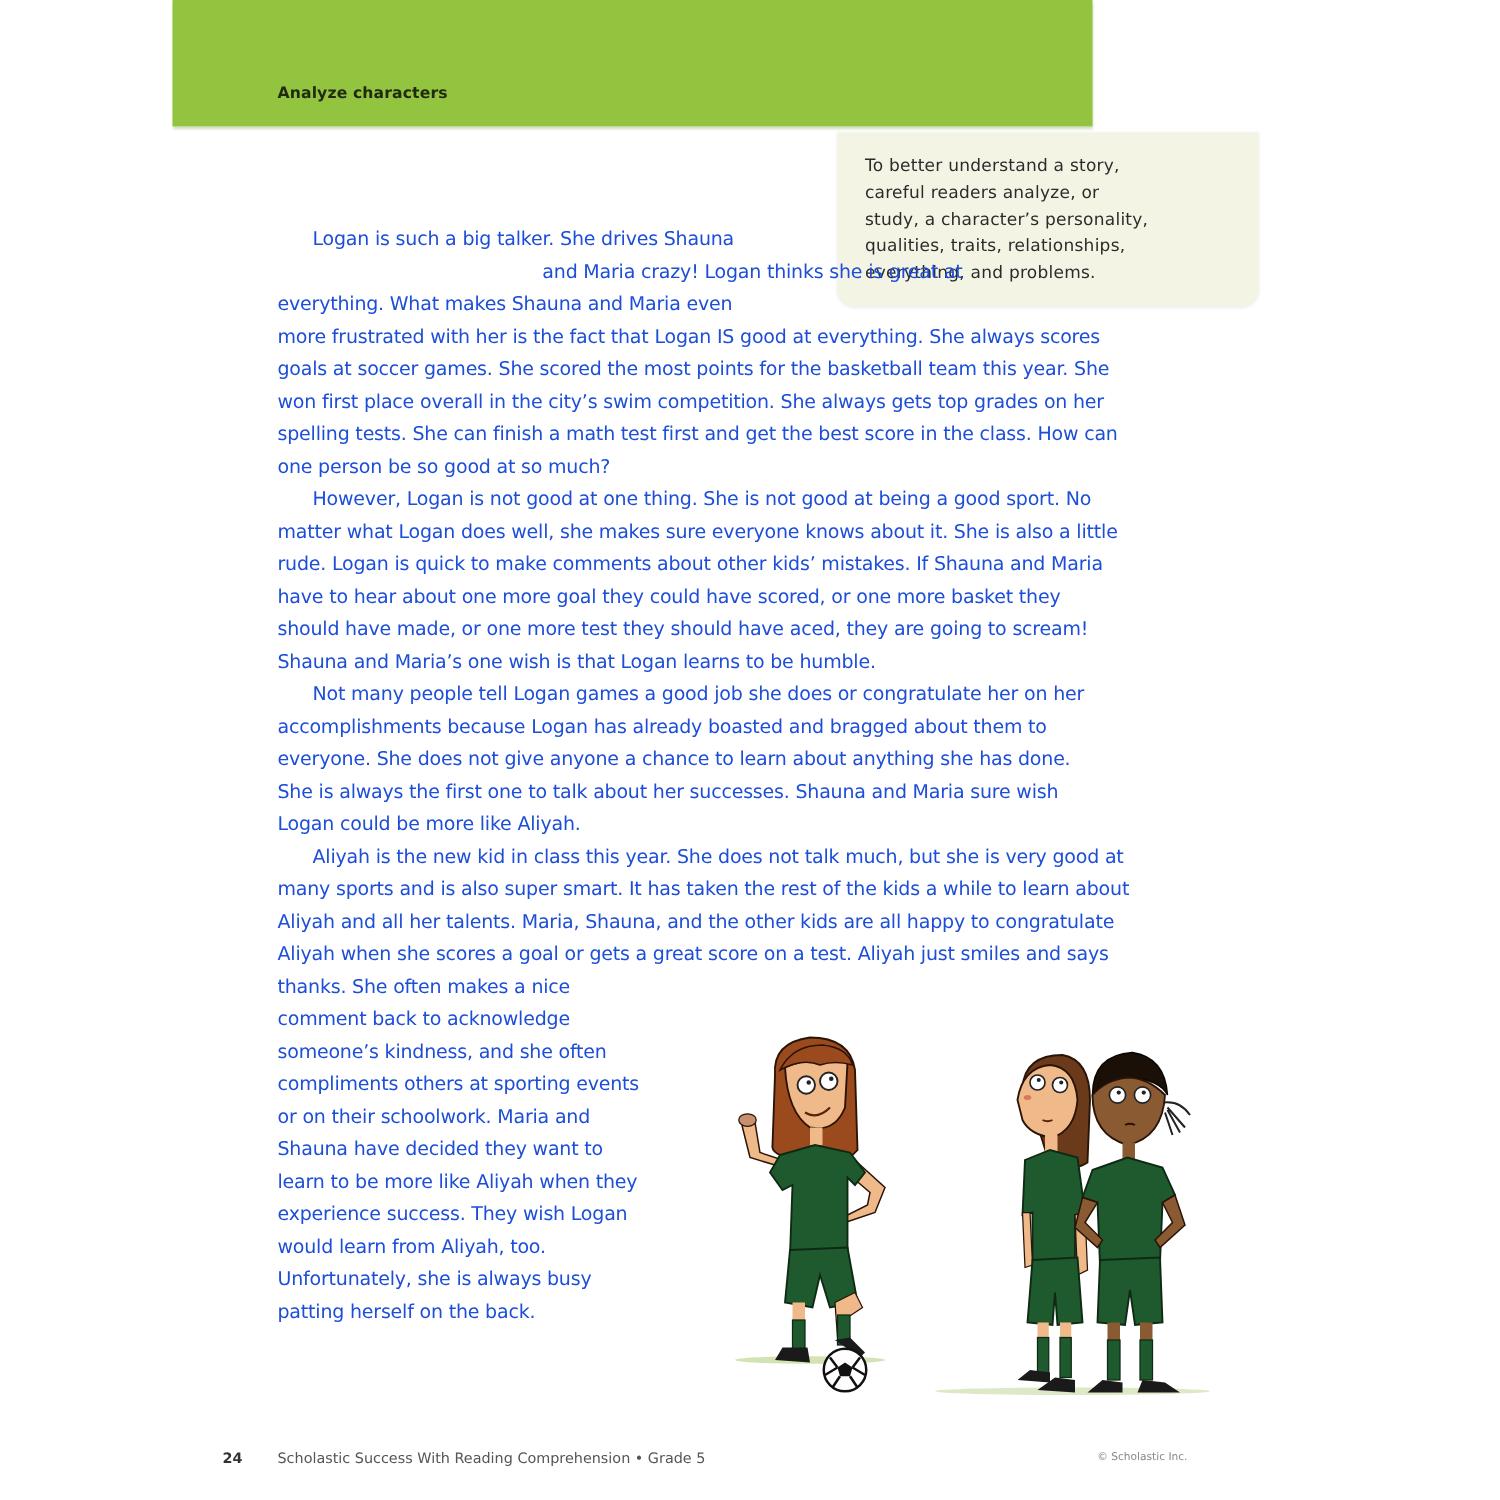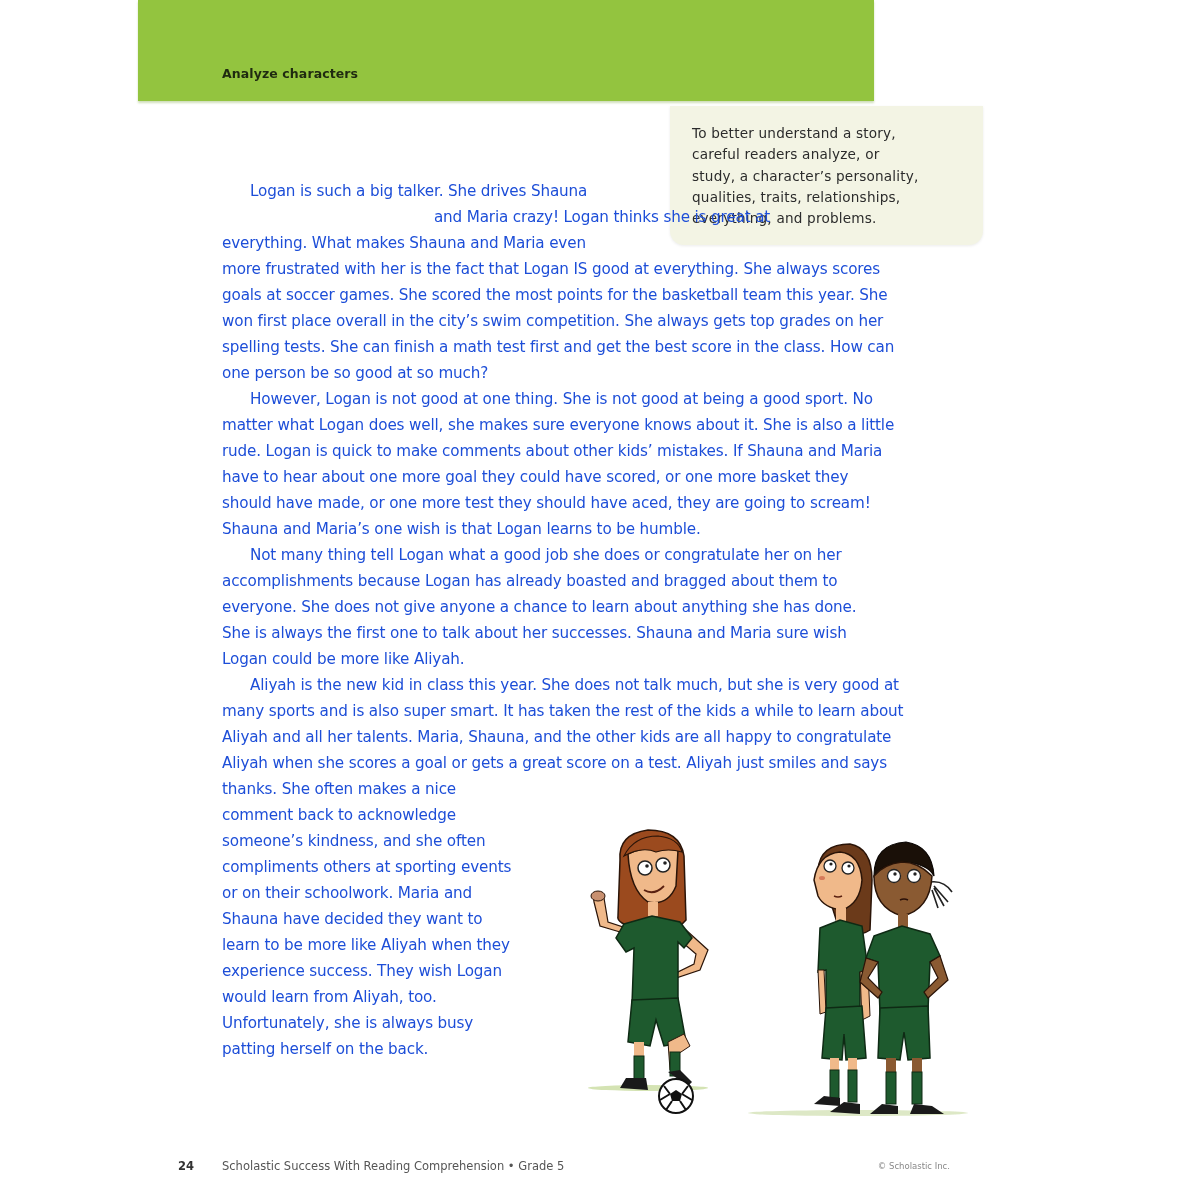--- a/index.html
+++ b/index.html
@@ -17,21 +17,21 @@
     position: absolute; left: 84px; top: 66px;
     font-family: "DejaVu Sans", sans-serif; font-weight: bold; font-size: 12.5px; color: #1f2a10;
     letter-spacing: 0.1px;
   }
   .title {
     position: absolute; left: 84px; top: 132px; margin: 0;
     font-family: "DejaVu Sans", sans-serif; font-weight: bold; font-size: 33px;
     color: #7a1f6b; letter-spacing: -0.3px;
   }
   .callout {
-    position: absolute; left: 532px; top: 106px; width: 313px; height: 139px;
+    position: absolute; left: 532px; top: 106px; width: 337px; height: 139px;
     background: #f3f4e4; border-radius: 0 0 14px 14px;
     box-shadow: 0 1px 3px rgba(0,0,0,0.08);
   }
   .callout-text {
     position: absolute; left: 22px; top: 17px; width: 290px;
     font-family: "DejaVu Sans", sans-serif; font-size: 13.6px; line-height: 21.3px; color: #2b2b2b;
     letter-spacing: 0.2px;
   }
   .body-text {
     position: absolute; left: 84px; width: 760px;
@@ -73,21 +73,21 @@
       <div class="body-text line" style="top: 282px;">goals at soccer games. She scored the most points for the basketball team this year. She</div>
       <div class="body-text line" style="top: 308px;">won first place overall in the city’s swim competition. She always gets top grades on her</div>
       <div class="body-text line" style="top: 334px;">spelling tests. She can finish a math test first and get the best score in the class. How can</div>
       <div class="body-text line" style="top: 360px;">one person be so good at so much?</div>
       <div class="body-text line indent" style="top: 386px;">However, Logan is not good at one thing. She is not good at being a good sport. No</div>
       <div class="body-text line" style="top: 412px;">matter what Logan does well, she makes sure everyone knows about it. She is also a little</div>
       <div class="body-text line" style="top: 438px;">rude. Logan is quick to make comments about other kids’ mistakes. If Shauna and Maria</div>
       <div class="body-text line" style="top: 464px;">have to hear about one more goal they could have scored, or one more basket they</div>
       <div class="body-text line" style="top: 490px;">should have made, or one more test they should have aced, they are going to scream!</div>
       <div class="body-text line" style="top: 516px;">Shauna and Maria’s one wish is that Logan learns to be humble.</div>
-      <div class="body-text line indent" style="top: 542px;">Not many thing tell Logan what a good job she does or congratulate her on her</div>
+      <div class="body-text line indent" style="top: 542px;">Not many people tell Logan games a good job she does or congratulate her on her</div>
       <div class="body-text line" style="top: 568px;">accomplishments because Logan has already boasted and bragged about them to</div>
       <div class="body-text line" style="top: 594px;">everyone. She does not give anyone a chance to learn about anything she has done.</div>
       <div class="body-text line" style="top: 620px;">She is always the first one to talk about her successes. Shauna and Maria sure wish</div>
       <div class="body-text line" style="top: 646px;">Logan could be more like Aliyah.</div>
       <div class="body-text line indent" style="top: 672px;">Aliyah is the new kid in class this year. She does not talk much, but she is very good at</div>
       <div class="body-text line" style="top: 698px;">many sports and is also super smart. It has taken the rest of the kids a while to learn about</div>
       <div class="body-text line" style="top: 724px;">Aliyah and all her talents. Maria, Shauna, and the other kids are all happy to congratulate</div>
       <div class="body-text line" style="top: 750px;">Aliyah when she scores a goal or gets a great score on a test. Aliyah just smiles and says</div>
       <div class="body-text line" style="top: 776px;">thanks. She often makes a nice</div>
       <div class="body-text line" style="top: 802px;">comment back to acknowledge</div>

